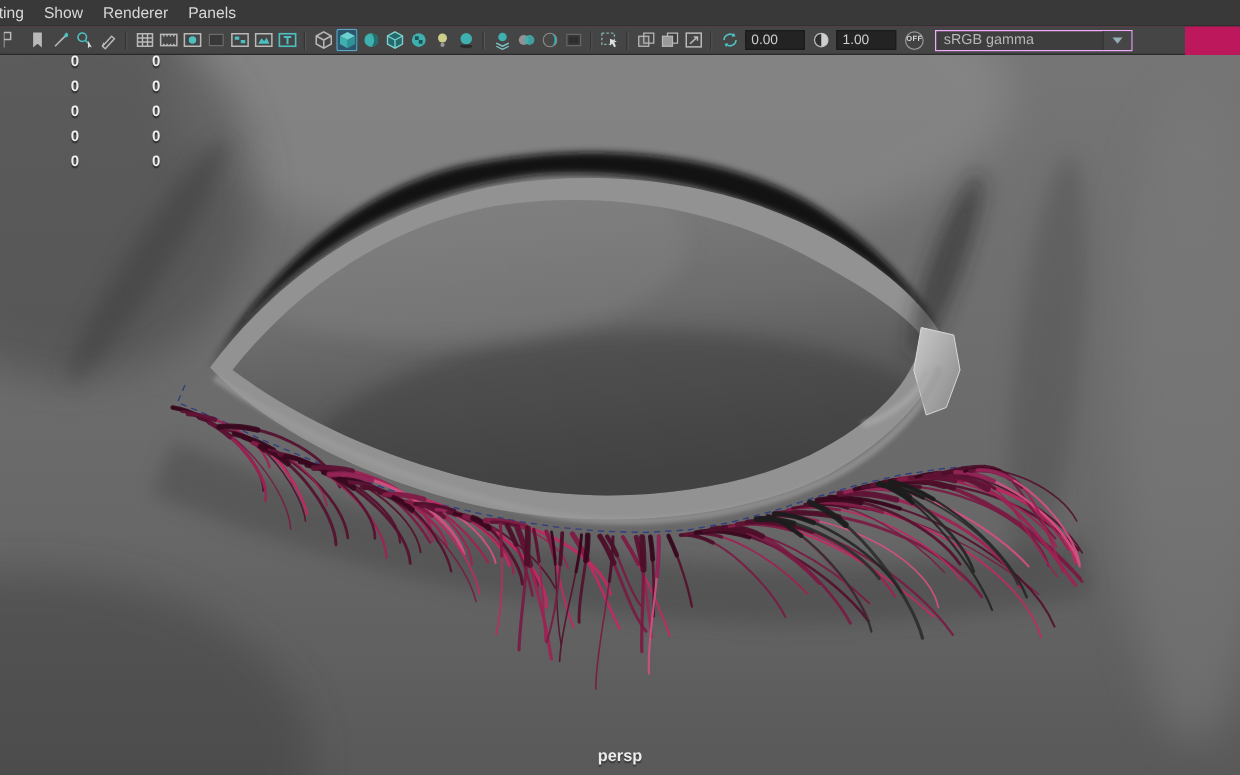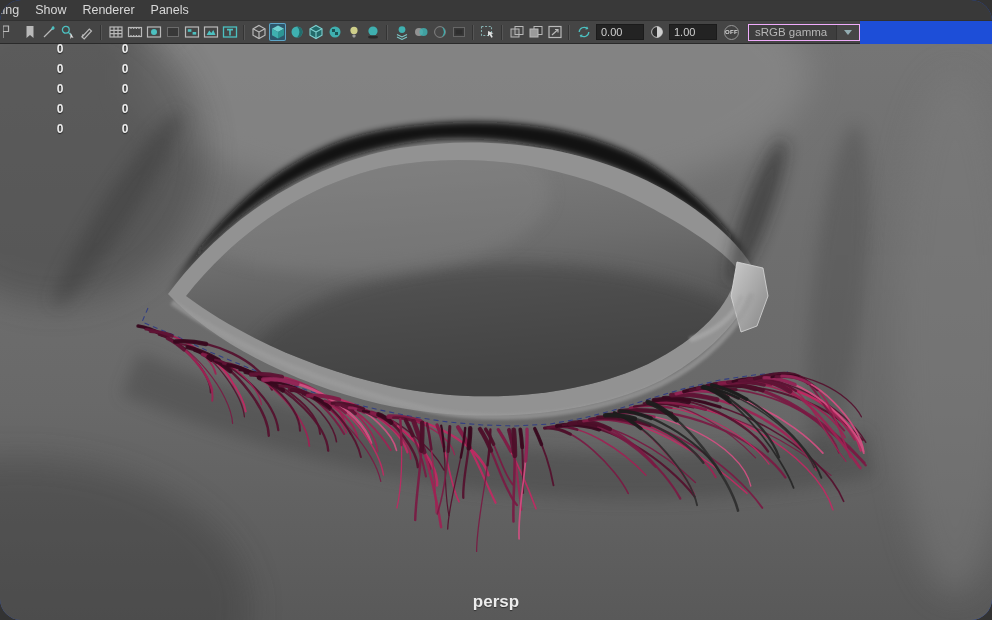--- a/index.html
+++ b/index.html
@@ -1,27 +1,27 @@
 <!DOCTYPE html>
 <html><head>
 <meta charset="utf-8">
 <style>
   html,body{margin:0;padding:0;background:#333;}
   body{width:992px;height:620px;overflow:hidden;font-family:"Liberation Sans",sans-serif;
        -webkit-font-smoothing:antialiased;}
-  #app{position:relative;width:992px;height:620px;background:#1d4ed8;overflow:hidden;border-radius:21px;}
+  #app{position:relative;width:992px;height:620px;background:#be185d;overflow:hidden;}
 
   
   #menubar{position:absolute;left:0;top:0;width:992px;height:21px;background:#393939;
            display:flex;align-items:center;overflow:hidden;border-bottom:1px solid #313131;box-sizing:border-box;}
   .menu-item{color:#d8d8d8;font-size:12.5px;padding:0 8px;height:21px;line-height:21px;cursor:default;}
   .menu-item:first-child{margin-left:-9px;}
 
   
-  #iconbar{position:absolute;left:0;top:21px;width:860px;height:23px;background:#454545;
+  #iconbar{position:absolute;left:0;top:21px;width:948px;height:23px;background:#454545;
            display:flex;align-items:center;padding-left:1px;box-sizing:border-box;
            border-bottom:1px solid #2a2a2a;overflow:hidden;}
   .tbicon{width:17px;height:18px;display:flex;align-items:center;justify-content:center;
           border-radius:2px;flex:0 0 auto;margin:0 1px;}
   .tbicon.active{background:#2e566b;box-shadow:0 0 0 1px #5ea6c8 inset;}
   .tbsep{width:1px;height:15px;background:#343434;border-right:1px solid #565656;margin:0 4px;flex:0 0 auto;}
   .tbfield{width:38px;height:14px;background:#232323;border:1px solid #1b1b1b;color:#cfcfcf;
            font-size:11px;font-family:"Liberation Sans",sans-serif;padding:0 4px;margin:0 3px;outline:none;}
   .cmbtn{width:15px;height:15px;border-radius:50%;background:#424242;border:1px solid #989898;
          color:#d9d9d9;font-size:6px;font-weight:bold;display:flex;align-items:center;justify-content:center;
@@ -34,21 +34,21 @@
   .dd-arrow i{width:0;height:0;border-left:4.5px solid transparent;border-right:4.5px solid transparent;
               border-top:5px solid #93adb2;display:block;}
 
   
   #viewport{position:absolute;left:0;top:44px;width:992px;height:576px;}
   #vpsvg{display:block;}
   #hud{position:absolute;left:0;top:0;width:200px;height:120px;pointer-events:none;}
   #hud span{position:absolute;color:#efefef;font-size:12px;font-weight:bold;
             text-shadow:0 1px 1px rgba(0,0,0,.6);width:16px;text-align:center;}
   #cameralabel{position:absolute;left:50%;bottom:8px;transform:translateX(-50%);
-               color:#ececec;font-size:17px;font-weight:bold;text-shadow:0 1px 1px rgba(0,0,0,.45);
+               color:#ececec;font-size:13px;font-weight:bold;text-shadow:0 1px 1px rgba(0,0,0,.45);
                pointer-events:none;}
 </style>
 </head>
 <body>
 
 <div id="app">
 
   <div id="menubar">
       <div class="menu-item">ting</div>
       <div class="menu-item">Show</div>

